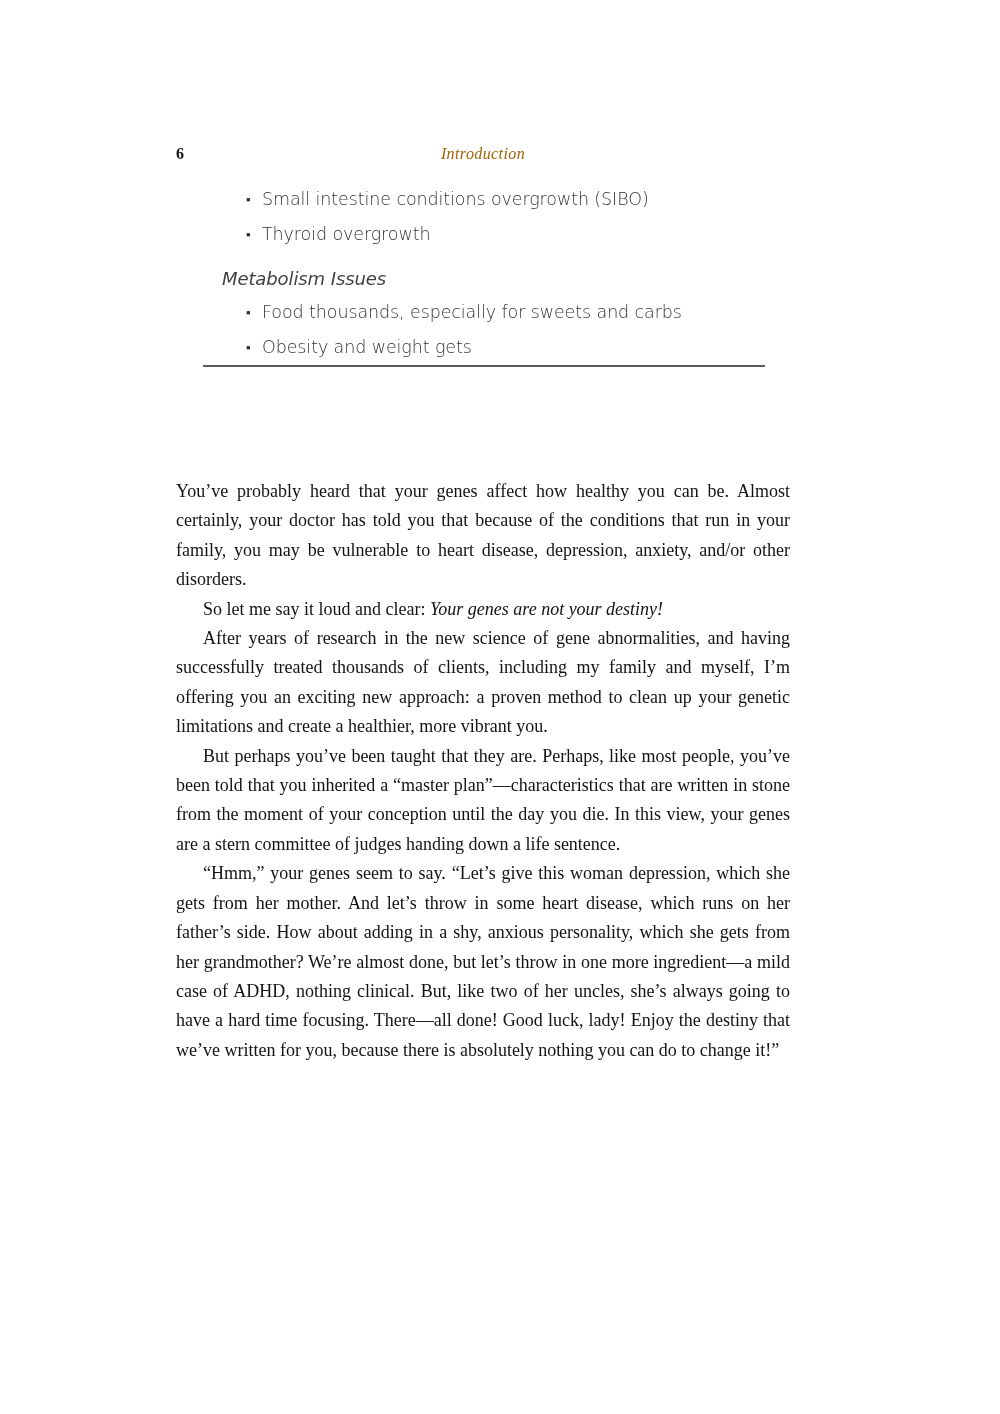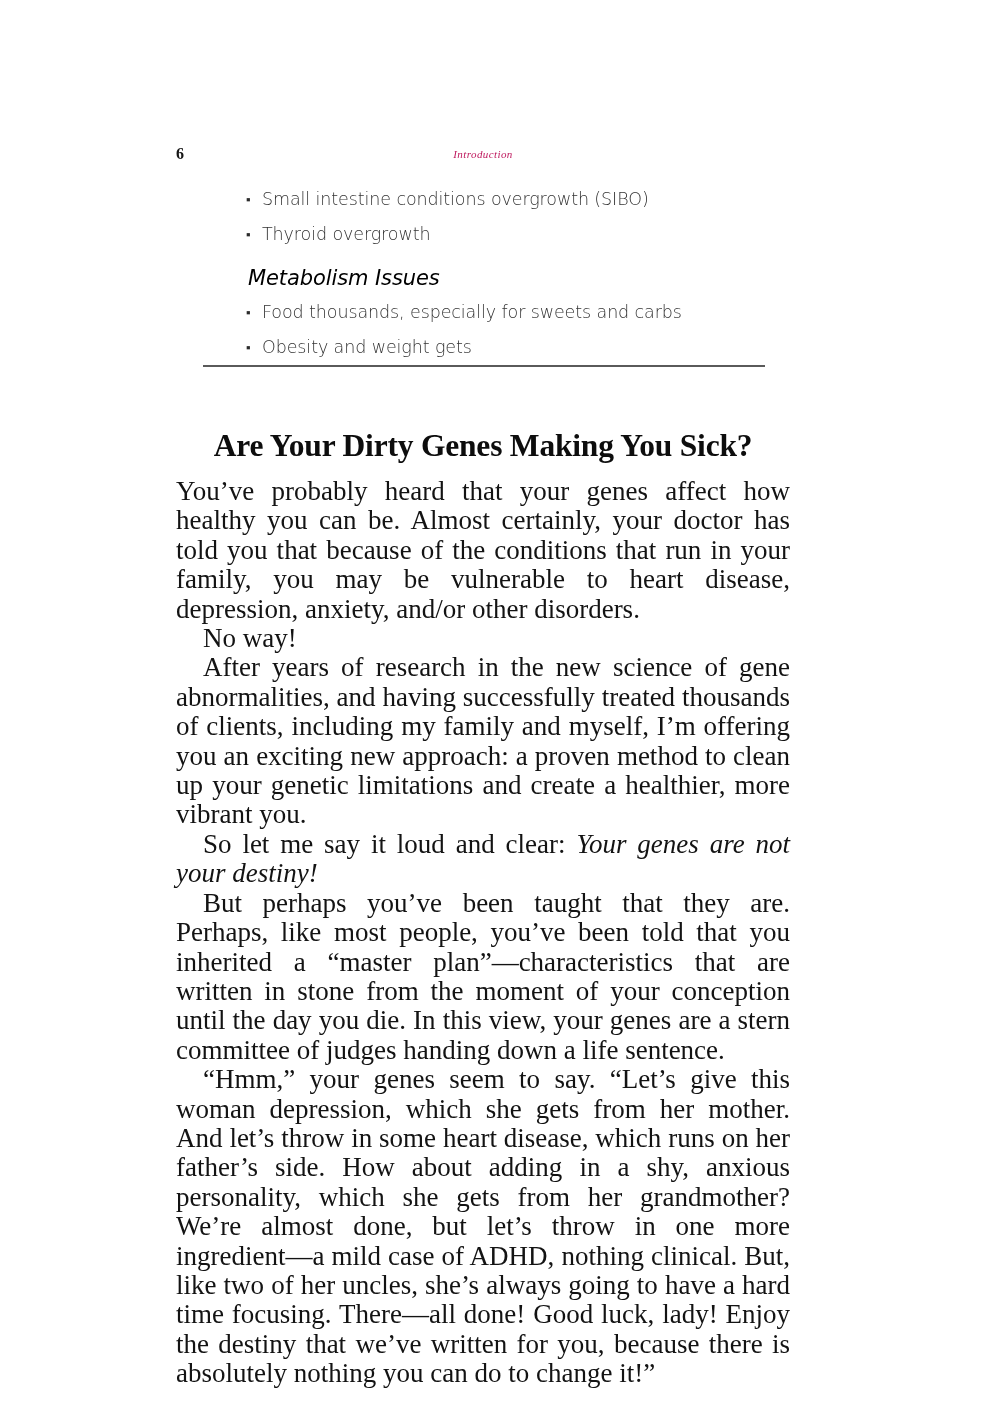--- a/index.html
+++ b/index.html
@@ -36,23 +36,23 @@
     line-height: 22px;
   }
   .head-title {
     position: absolute;
     left: 0;
     top: 0;
     width: 614px;
     text-align: center;
     font-family: "Liberation Serif", serif;
     font-style: italic;
-    font-size: 11px;
+    font-size: 16px;
     letter-spacing: 0.4px;
-    color: #be185d;
+    color: #a16207;
     line-height: 22px;
   }
 
   
   .list-block {
     position: absolute;
     top: 184px;
     left: 176px;
     width: 614px;
   }
@@ -72,28 +72,28 @@
     flex: 0 0 auto;
     width: 16px;
     color: #2b2b2b;
     font-size: 13px;
     line-height: 31px;
   }
   .bullet-text {
     flex: 1 1 auto;
   }
   .group-heading {
-    margin-left: 72px;
+    margin-left: 46px;
     margin-top: 13px;
     margin-bottom: 3px;
     font-family: "DejaVu Sans", "Liberation Sans", sans-serif;
     font-style: italic;
     font-weight: 300;
-    font-size: 21px;
-    color: #000000;
+    font-size: 18px;
+    color: #404040;
     line-height: 31px;
     letter-spacing: -0.1px;
   }
 
   
   .divider {
     position: absolute;
     top: 357px;
     left: 203px;
     width: 562px;
@@ -117,21 +117,21 @@
     line-height: 40px;
   }
 
   
   .body-copy {
     position: absolute;
     top: 477px;
     left: 176px;
     width: 614px;
     font-family: "Liberation Serif", serif;
-    font-size: 27px;
+    font-size: 18px;
     line-height: 29.4px;
     color: #131313;
     text-align: justify;
     -webkit-hyphens: auto;
     hyphens: auto;
   }
   .body-copy p {
     margin: 0;
     text-indent: 0;
   }
@@ -173,24 +173,22 @@
 
     <div class="bullet-item">
       <span class="bullet-mark">▪</span>
       <span class="bullet-text">Obesity and weight gets</span>
     </div>
 
   </div>
 
   <hr class="divider">
 
-  <h1 class="section-heading">Are Your Dirty Genes Making You Sick?</h1>
 
   <div class="body-copy">
     <p>You’ve probably heard that your genes affect how healthy you can be. Almost certainly, your doctor has told you that because of the conditions that run in your family, you may be vulnerable to heart disease, depression, anxiety, and/or other disorders.</p>
-    <p class="indent">No way!</p>
+    <p class="indent"><span>So let me say it loud and clear: </span><em>Your genes are not your destiny!</em></p>
     <p class="indent">After years of research in the new science of gene abnormalities, and having successfully treated thousands of clients, including my family and myself, I’m offering you an exciting new approach: a proven method to clean up your genetic limitations and create a healthier, more vibrant you.</p>
-    <p class="indent"><span>So let me say it loud and clear: </span><em>Your genes are not your destiny!</em></p>
     <p class="indent">But perhaps you’ve been taught that they are. Perhaps, like most people, you’ve been told that you inherited a “master plan”—characteristics that are written in stone from the moment of your conception until the day you die. In this view, your genes are a stern committee of judges handing down a life sentence.</p>
     <p class="indent">“Hmm,” your genes seem to say. “Let’s give this woman depression, which she gets from her mother. And let’s throw in some heart disease, which runs on her father’s side. How about adding in a shy, anxious personality, which she gets from her grandmother? We’re almost done, but let’s throw in one more ingredient—a mild case of ADHD, nothing clinical. But, like two of her uncles, she’s always going to have a hard time focusing. There—all done! Good luck, lady! Enjoy the destiny that we’ve written for you, because there is absolutely nothing you can do to change it!”</p>
   </div>
 
 </div>
 
 </body></html>

